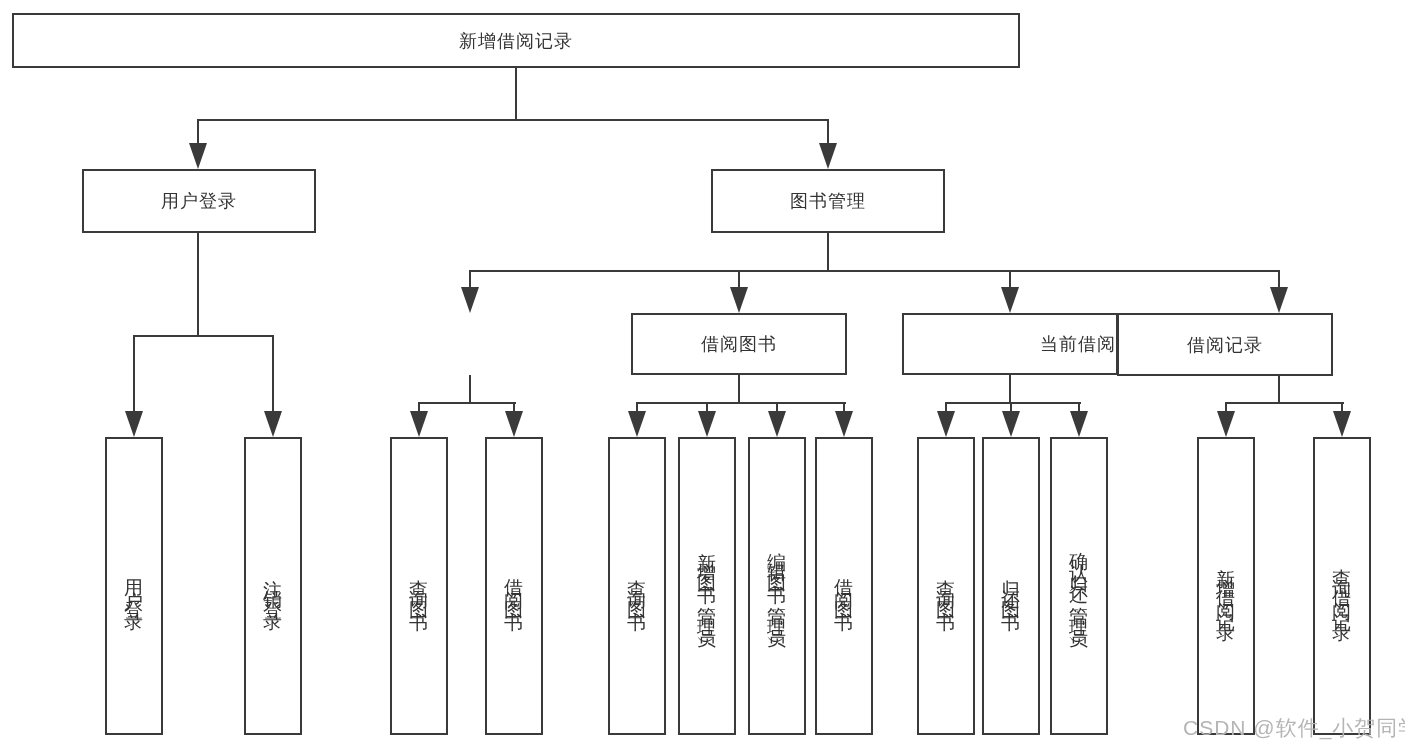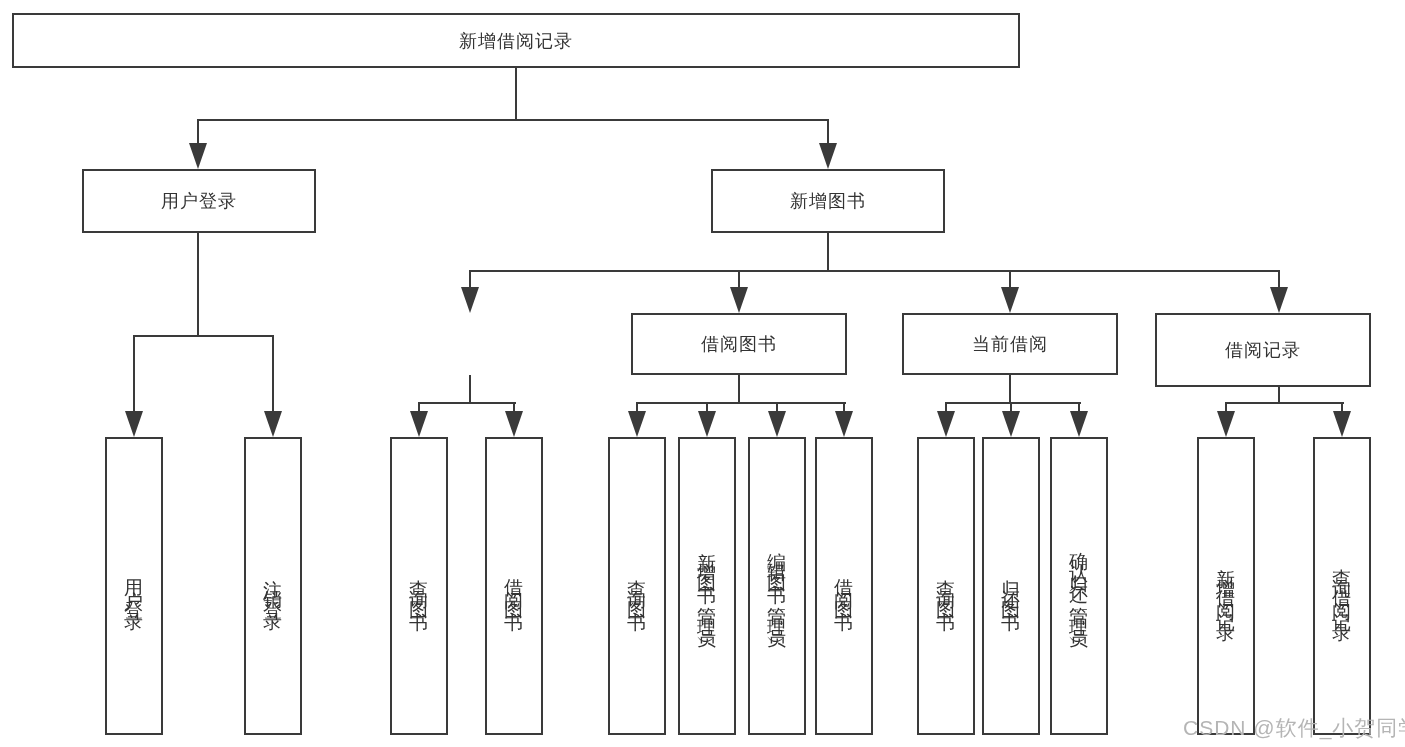--- a/index.html
+++ b/index.html
@@ -77,21 +77,21 @@
   <div class="hline" style="left:197px; top:119px; width:632px;"></div>
   <div class="vline" style="left:197px; top:119px; height:28px;"></div>
   <div class="arrow" style="left:189px; top:143px;"></div>
   <div class="vline" style="left:827px; top:119px; height:28px;"></div>
   <div class="arrow" style="left:819px; top:143px;"></div>
 
   <div class="box" style="left:82px; top:169px; width:234px; height:64px;">
     <span>用户登录</span>
   </div>
   <div class="box" style="left:711px; top:169px; width:234px; height:64px;">
-    <span>新增图书</span>
+    <span>图书管理</span>
   </div>
 
   <div class="vline" style="left:197px; top:233px; height:104px;"></div>
   <div class="hline" style="left:133px; top:335px; width:141px;"></div>
   <div class="vline" style="left:133px; top:335px; height:78px;"></div>
   <div class="arrow" style="left:125px; top:411px;"></div>
   <div class="vline" style="left:272px; top:335px; height:78px;"></div>
   <div class="arrow" style="left:264px; top:411px;"></div>
 
   <div class="vline" style="left:827px; top:233px; height:39px;"></div>
@@ -101,24 +101,24 @@
   <div class="vline" style="left:738px; top:270px; height:19px;"></div>
   <div class="arrow" style="left:730px; top:287px;"></div>
   <div class="vline" style="left:1009px; top:270px; height:19px;"></div>
   <div class="arrow" style="left:1001px; top:287px;"></div>
   <div class="vline" style="left:1278px; top:270px; height:19px;"></div>
   <div class="arrow" style="left:1270px; top:287px;"></div>
 
   <div class="box" style="left:631px; top:313px; width:216px; height:62px;">
     <span>借阅图书</span>
   </div>
-  <div class="box" style="left:902px; top:313px; width:216px; height:62px;">
+  <div class="box" style="left:902px; top:313px; width:216px; height:62px;justify-content:flex-end;">
     <span>当前借阅</span>
   </div>
-  <div class="box" style="left:1155px; top:313px; width:216px; height:74px;">
+  <div class="box" style="left:1117px; top:313px; width:216px; height:63px;">
     <span>借阅记录</span>
   </div>
 
   <div class="vline" style="left:469px; top:375px; height:29px;"></div>
   <div class="hline" style="left:418px; top:402px; width:98px;"></div>
   <div class="vline" style="left:418px; top:402px; height:12px;"></div>
   <div class="arrow" style="left:410px; top:411px;"></div>
   <div class="vline" style="left:513px; top:402px; height:12px;"></div>
   <div class="arrow" style="left:505px; top:411px;"></div>
 

